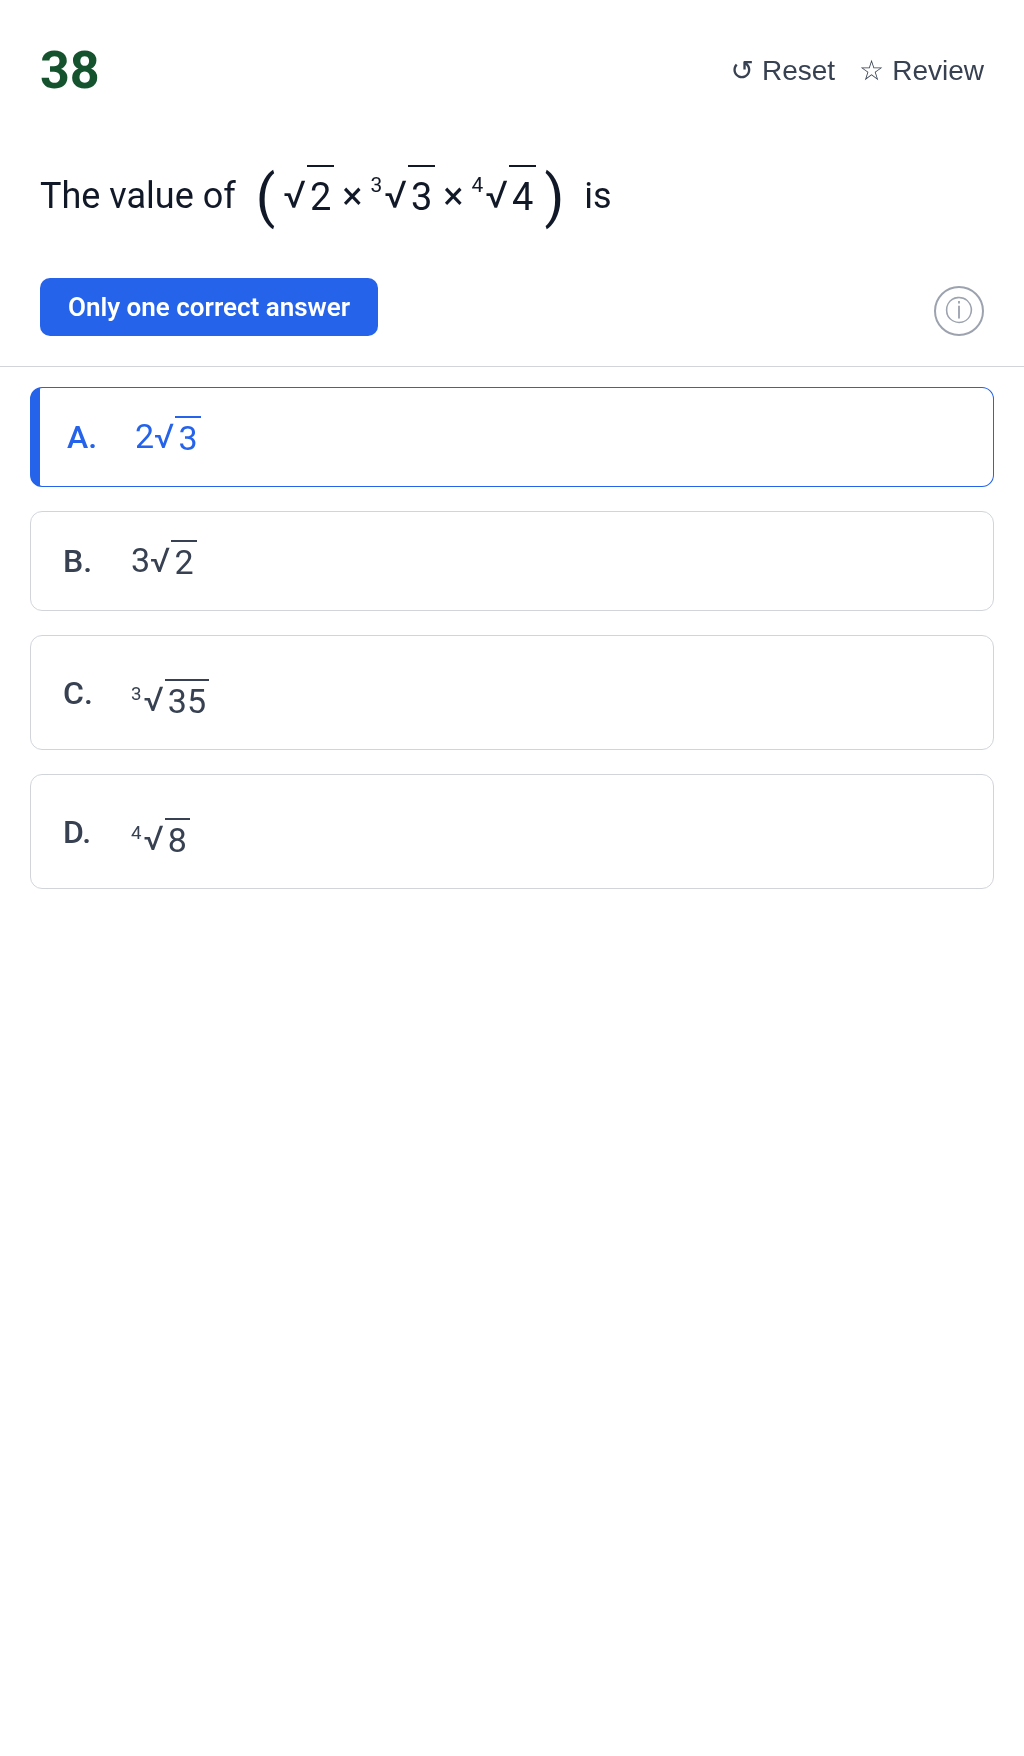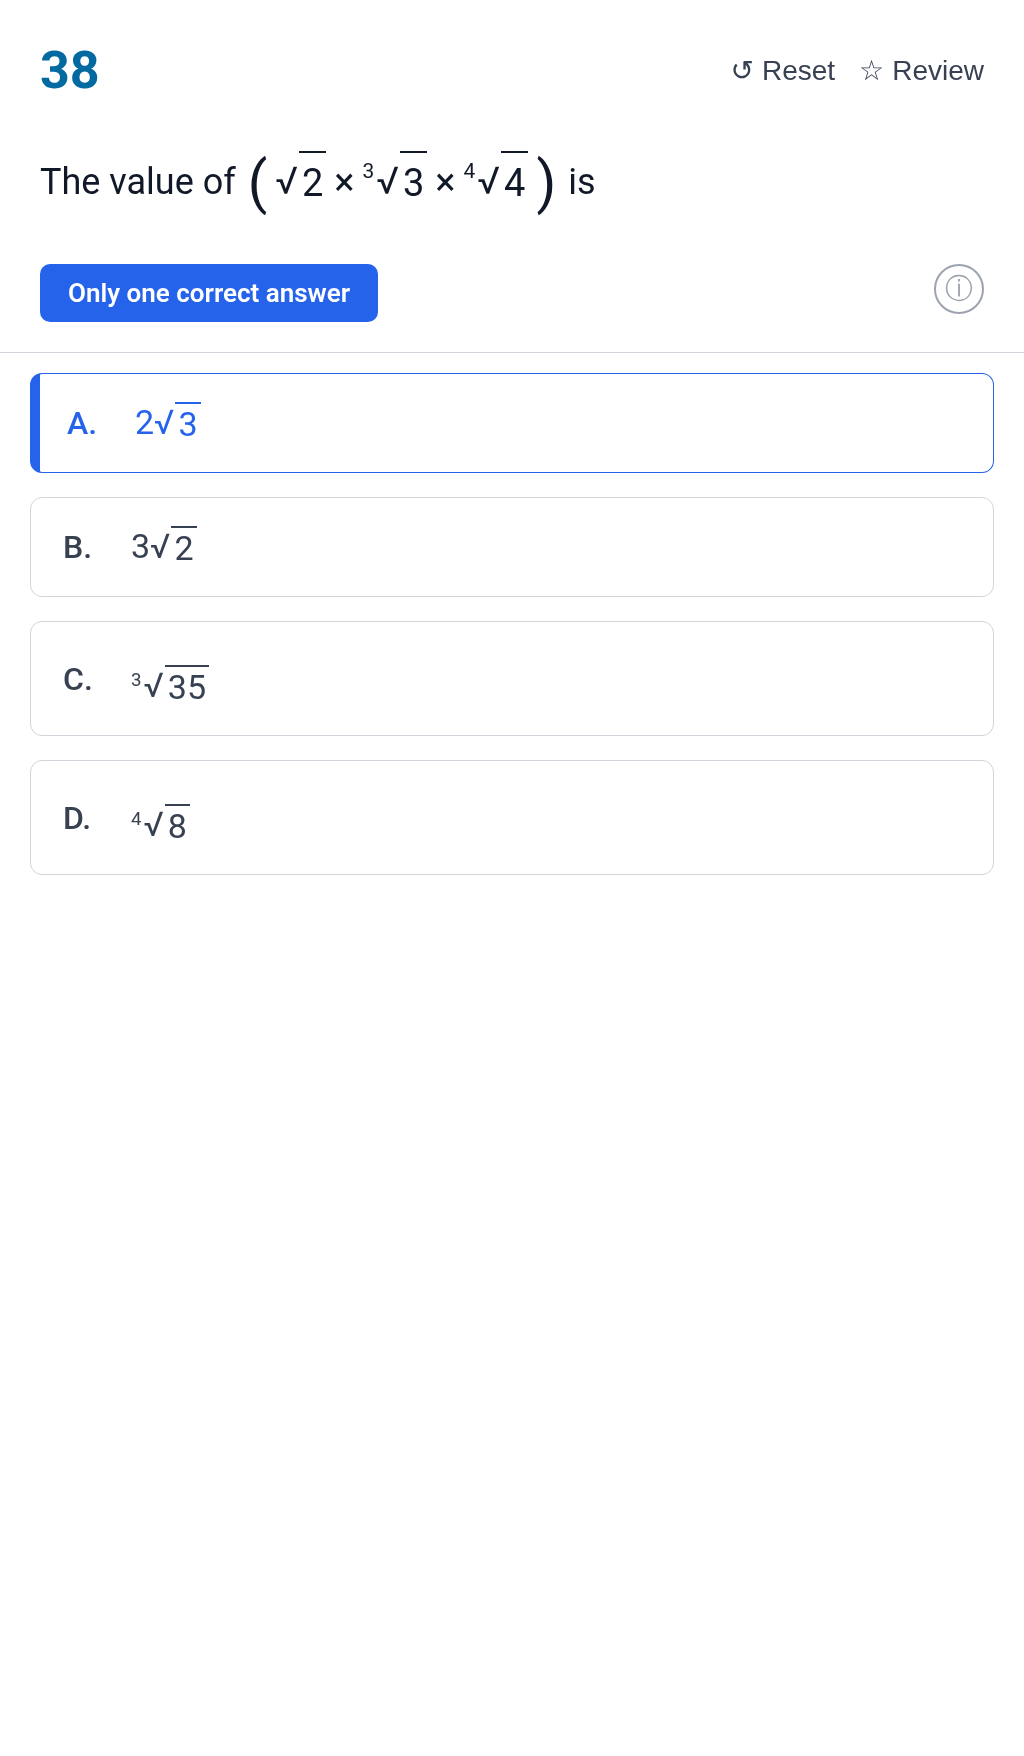--- a/index.html
+++ b/index.html
@@ -20,21 +20,21 @@
     .header {
       display: flex;
       align-items: center;
       justify-content: space-between;
       padding: 40px 40px 20px 40px;
     }
 
     .question-number {
       font-size: 52px;
       font-weight: 700;
-      color: #0369a1;
+      color: #14532d;
     }
 
     .header-actions {
       display: flex;
       align-items: center;
       gap: 24px;
     }
 
     .header-btn {
       display: flex;
@@ -55,34 +55,35 @@
       padding: 30px 40px 10px 40px;
       font-size: 36px;
       color: #111827;
       line-height: 1.6;
     }
 
     .question-text {
       display: flex;
       align-items: center;
       flex-wrap: wrap;
-      gap: 12px;
+      gap: 20px;
+      margin-top: 14px;
     }
 
     .math-expr {
       display: inline-flex;
       align-items: center;
       gap: 8px;
       font-size: 38px;
     }
 
     .badge-section {
       padding: 40px 40px 20px 40px;
       display: flex;
-      align-items: flex-start;
+      align-items: flex-end;
       justify-content: space-between;
     }
 
     .badge {
       background: #2563eb;
       color: #ffffff;
       border-radius: 10px;
       padding: 14px 28px;
       font-size: 26px;
       font-weight: 600;

